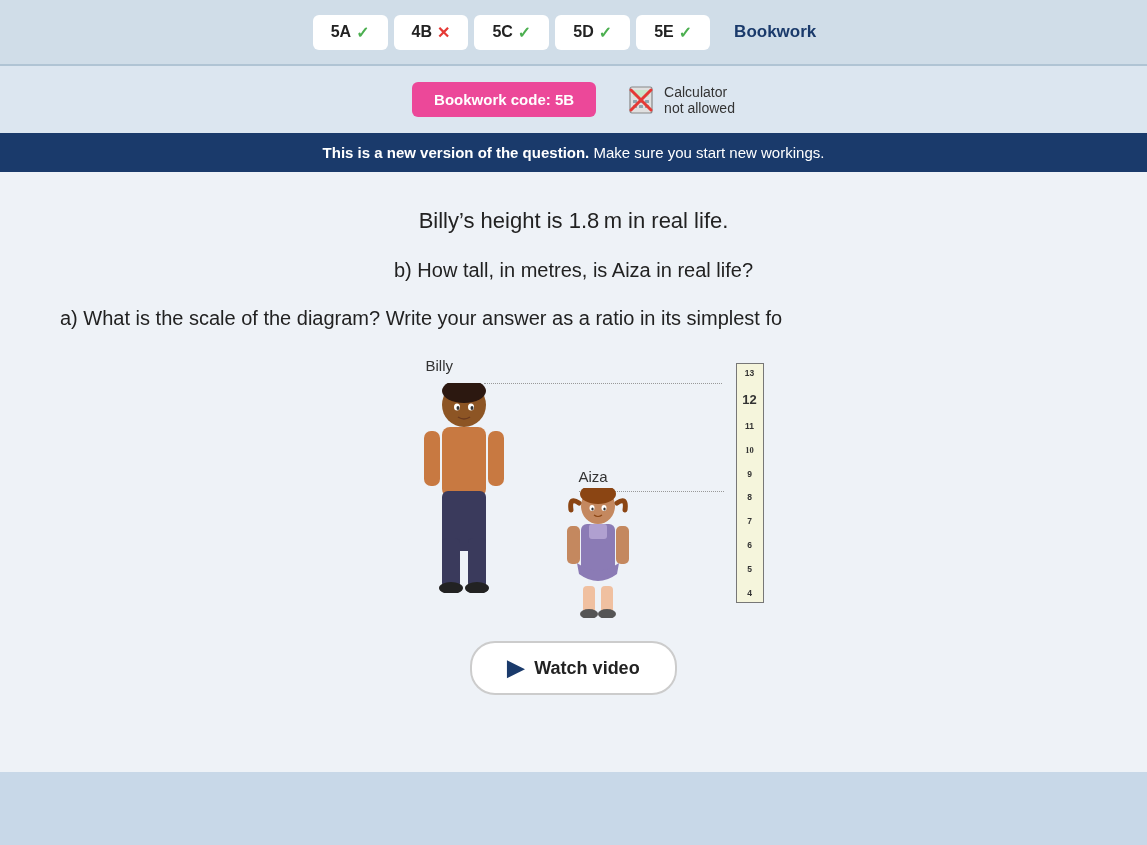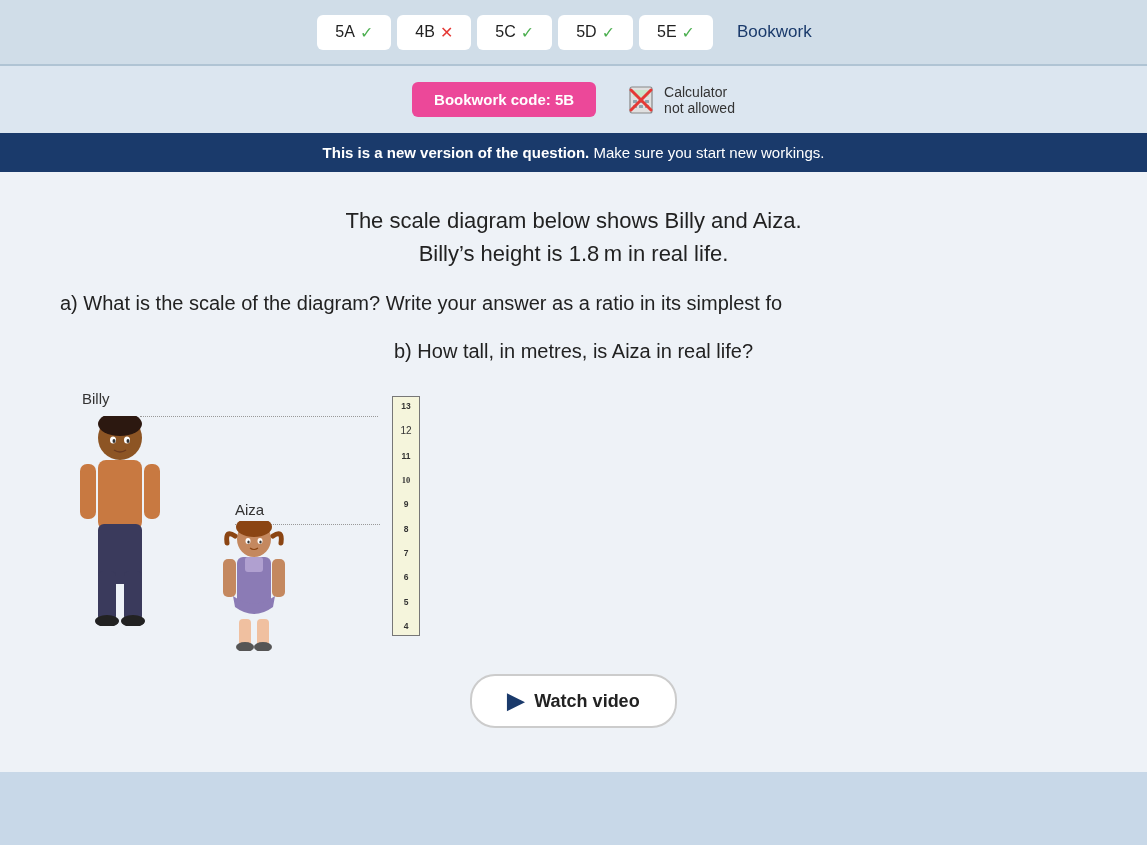--- a/index.html
+++ b/index.html
@@ -23,21 +23,21 @@
       border-bottom: 2px solid #b0c4d4;
     }
 
     .nav-tab {
       display: flex;
       align-items: center;
       gap: 5px;
       padding: 8px 18px;
       border-radius: 6px;
       font-size: 16px;
-      font-weight: 400;
+      font-weight: 700;
       cursor: pointer;
       border: none;
       background: transparent;
     }
 
     .nav-tab.active-check {
       background: #fff;
       color: #222;
     }
 
@@ -136,21 +136,21 @@
       padding-left: 20px;
     }
 
     .question-part-b {
       text-align: center;
     }
 
     
     .diagram-area {
       display: flex;
-      justify-content: flex-start;
+      justify-content: center;
       margin: 20px 0 18px 0;
     }
 
     
     .watch-video-btn {
       display: flex;
       align-items: center;
       justify-content: center;
       gap: 10px;
       background: white;
@@ -236,30 +236,29 @@
 </div>
 
 <div class="new-version-banner">
   <strong>This is a new version of the question.</strong>
   <span> Make sure you start new workings.</span>
 </div>
 
 <div class="main-content">
 
   <div class="question-intro">
-    <div>The scale diagram below shows Billy and Aiza.</div>
     <div>Billy’s height is 1.8 m in real life.</div>
+  </div>
+
+  <div class="question-part question-part-b">
+    <span>b) How tall, in metres, is Aiza in real life?</span>
   </div>
 
   <div class="question-part question-part-a">
     <span>a) What is the scale of the diagram? Write your answer as a ratio in its simplest fo</span>
-  </div>
-
-  <div class="question-part question-part-b">
-    <span>b) How tall, in metres, is Aiza in real life?</span>
   </div>
 
   <div class="diagram-area">
     <div style="position:relative; width:380px; height:260px;">
 
       <span style="position:absolute; top:4px; left:42px; font-size:15px; color:#333;">Billy</span>
 
       <div style="position:absolute; top:30px; left:100px; width:238px; border-top:1.5px dotted #999;"></div>
 
       <span style="position:absolute; top:115px; left:195px; font-size:15px; color:#333;">Aiza</span>
@@ -328,21 +327,21 @@
 
       <div style="position:absolute; right:0; top:10px; width:28px; height:240px; background:#f5f5dc; border:1.5px solid #777; display:flex; flex-direction:column-reverse; justify-content:space-between; padding:4px 0;">
         <div style="text-align:center; font-size:8.5px; font-weight:700; color:#333;">4</div>
         <div style="text-align:center; font-size:8.5px; font-weight:700; color:#333;">5</div>
         <div style="text-align:center; font-size:8.5px; font-weight:700; color:#333;">6</div>
         <div style="text-align:center; font-size:8.5px; font-weight:700; color:#333;">7</div>
         <div style="text-align:center; font-size:8.5px; font-weight:700; color:#333;">8</div>
         <div style="text-align:center; font-size:8.5px; font-weight:700; color:#333;">9</div>
         <div style="text-align:center; font-size:8.5px; font-weight:700; color:#333;font-family:Liberation Serif, serif;">10</div>
         <div style="text-align:center; font-size:8.5px; font-weight:700; color:#333;">11</div>
-        <div style="text-align:center; font-size:10px; font-weight:400; color:#333;">12</div>
+        <div style="text-align:center; font-size:13px; font-weight:700; color:#333;">12</div>
         <div style="text-align:center; font-size:8.5px; font-weight:700; color:#333;">13</div>
       </div>
     </div>
   </div>
 
   <div class="watch-video-area">
     <button class="watch-video-btn">
       <span class="play-icon">▶</span>
       <span>Watch video</span>
     </button>

